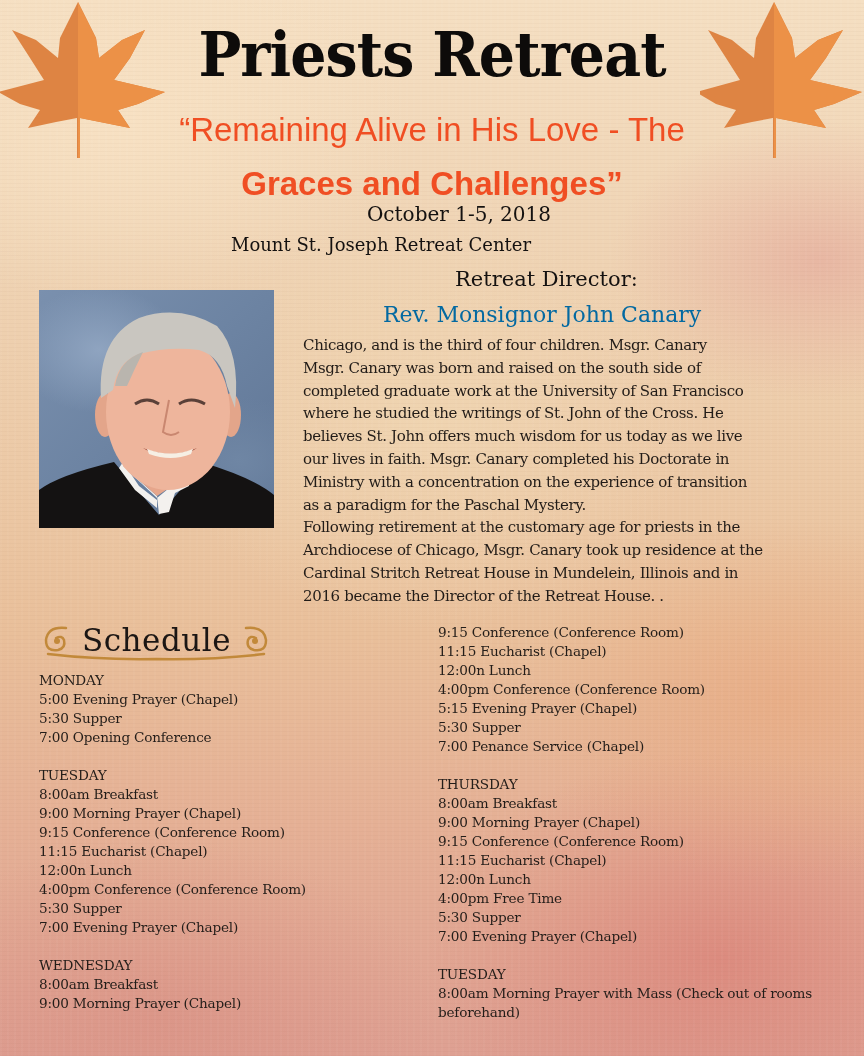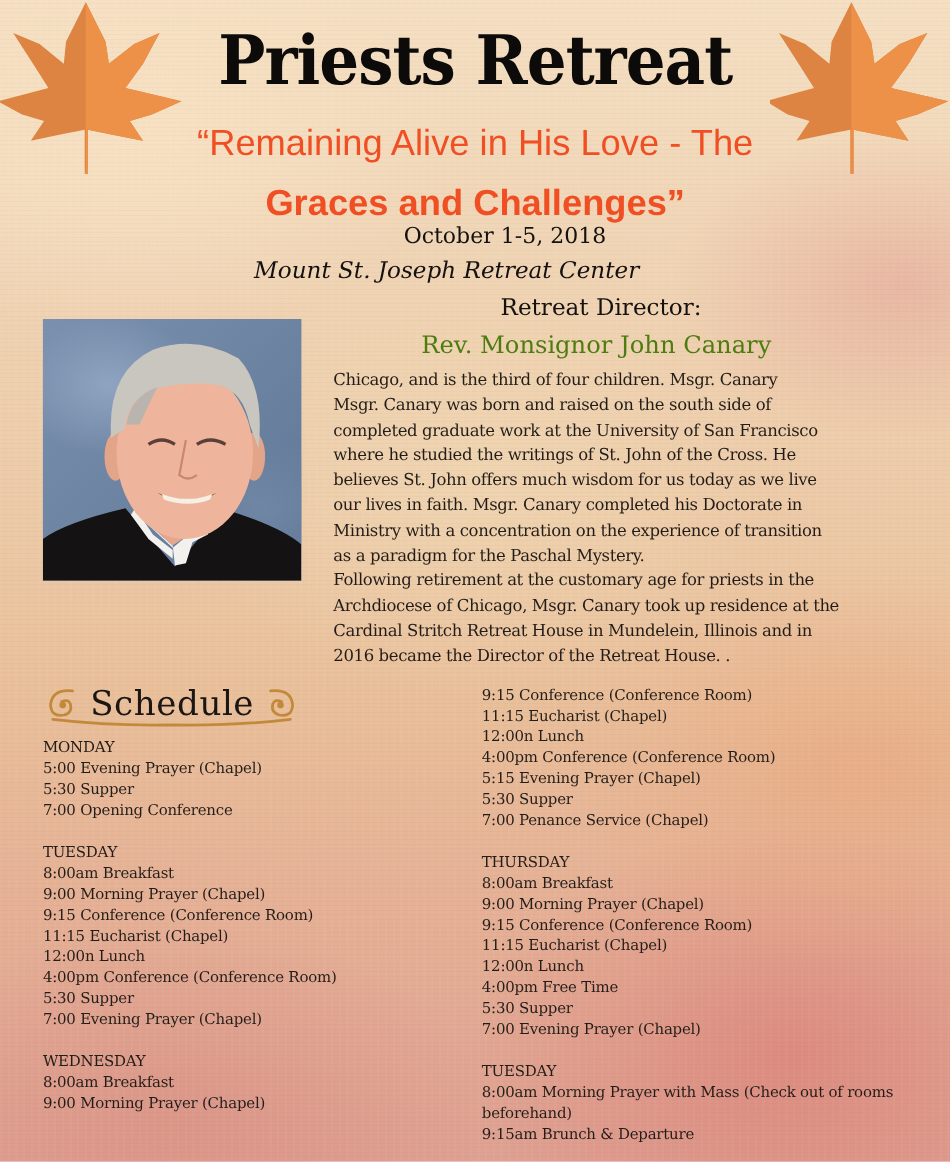--- a/index.html
+++ b/index.html
@@ -51,29 +51,29 @@
 
     .event-date {
       position: absolute; left: 0; width: 864px; top: 202px;
       text-align: center; font-size: 20px; color: #141110;
       padding-right: 0px;
       margin-left: 32px;
     }
     .event-date span { display: inline-block; margin-left: -10px; }
     .event-venue {
       position: absolute; left: 231px; top: 234px;
-      font-size: 21px; color: #141110; font-style: italic;
+      font-size: 18px; color: #141110;
     }
     .director-label {
       position: absolute; left: 455px; top: 267px;
       font-size: 21px; color: #141110;
     }
     .director-name {
       position: absolute; left: 383px; top: 302px;
-      font-size: 22px; color: #4d7c0f;
+      font-size: 22px; color: #0369a1;
     }
 
     .portrait {
       position: absolute; left: 39px; top: 290px; width: 235px; height: 238px;
       overflow: hidden;
       background:
         radial-gradient(ellipse 120px 90px at 60px 60px, #8fa4c0, rgba(143,164,192,0) 70%),
         radial-gradient(ellipse 120px 90px at 200px 170px, #6f86a4, rgba(111,134,164,0) 70%),
         linear-gradient(135deg, #7a90ae 0%, #6c83a2 50%, #5f7595 100%);
     }
@@ -219,14 +219,13 @@
   <div class="line">9:00 Morning Prayer (Chapel)</div>
   <div class="line">9:15 Conference (Conference Room)</div>
   <div class="line">11:15 Eucharist (Chapel)</div>
   <div class="line">12:00n Lunch</div>
   <div class="line">4:00pm Free Time</div>
   <div class="line">5:30 Supper</div>
   <div class="line">7:00 Evening Prayer (Chapel)</div>
   <div class="gap"></div>
   <div class="line">TUESDAY</div>
   <div class="line wrap">8:00am Morning Prayer with Mass (Check out of rooms beforehand)</div>
-  <div class="line">9:15am Brunch &amp; Departure</div>
 </div>
 
 </body></html>

